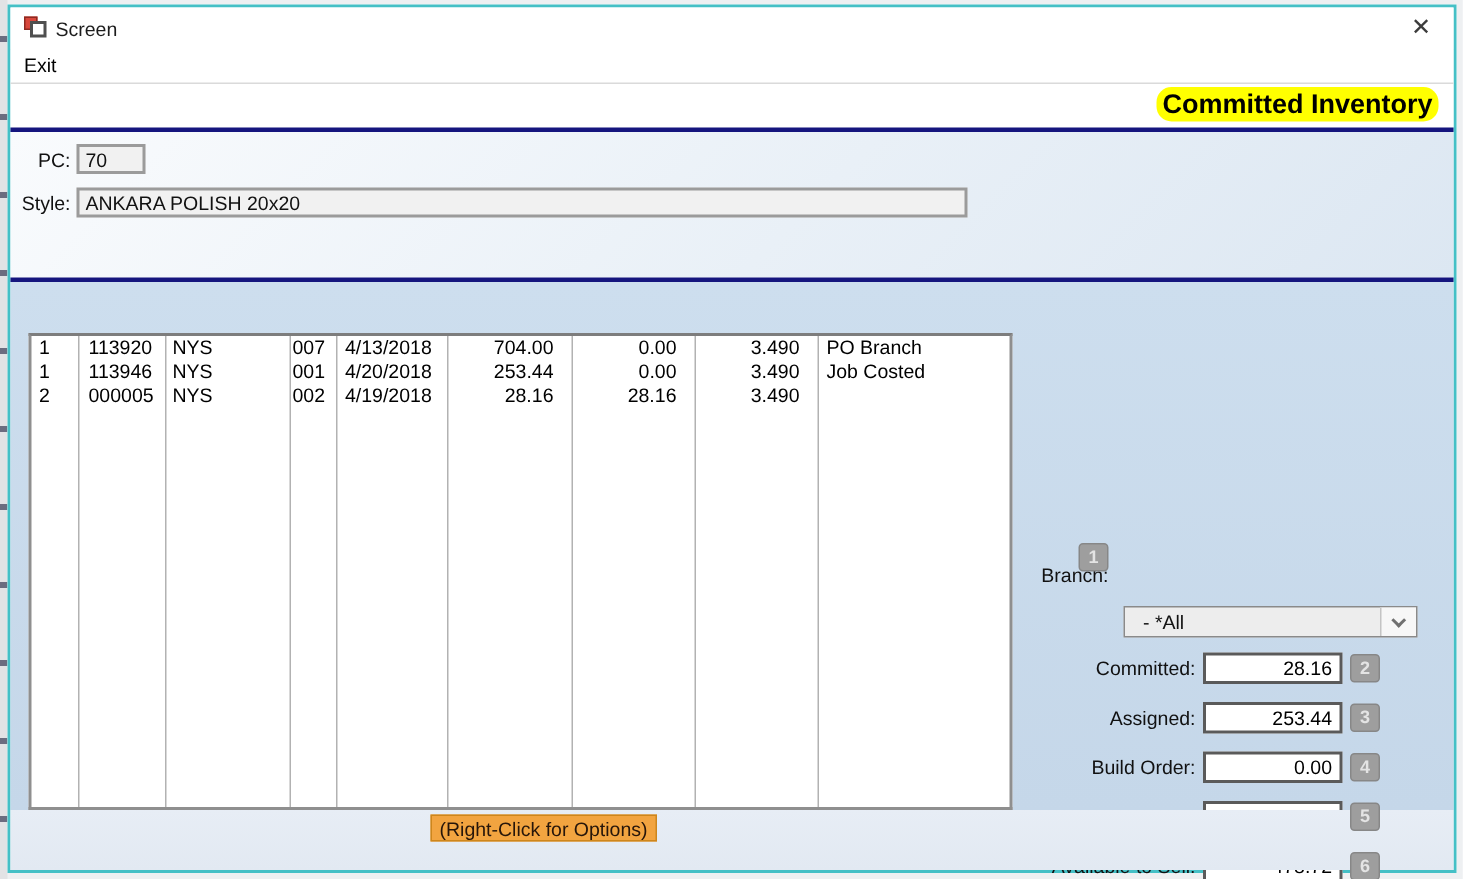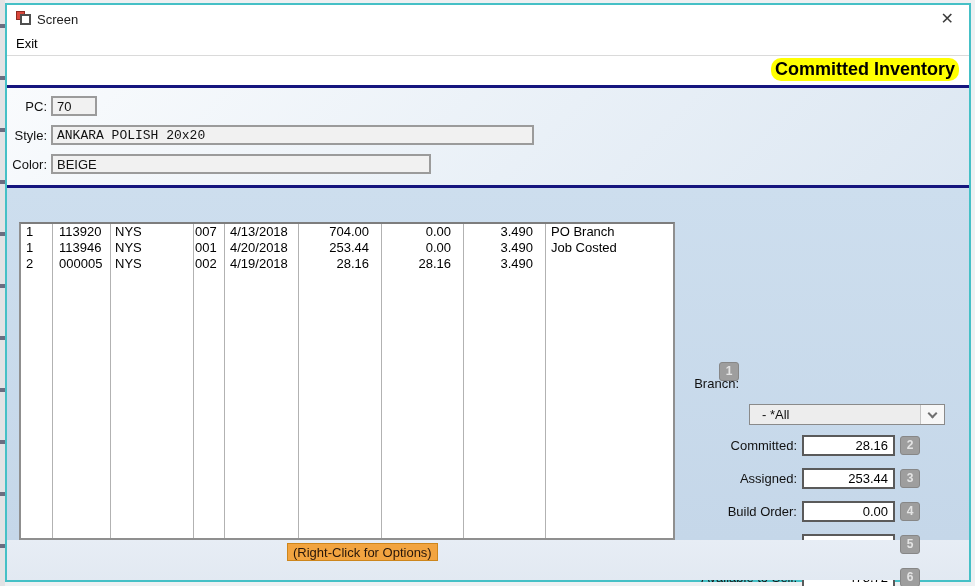--- a/index.html
+++ b/index.html
@@ -32,21 +32,21 @@
   .rule1 { top:80px; } .rule2 { top:180px; }
 
   
   .formsec { position:absolute; left:0; top:83px; right:0; height:97px;
     background:linear-gradient(135deg,#f9fbfd 0%,#e9f0f7 55%,#dce7f2 100%); }
   .frow { position:absolute; display:flex; align-items:center; }
   .flabel { width:38px; text-align:right; font-size:13px; color:#111; margin-right:4px; }
   .ginput { background:#f1f1f1; border:2px solid #9b9b9b; height:20px; font-size:13px;
     padding:0 4px; color:#111; font-family:"Liberation Sans",sans-serif; }
   .row-pc { left:2px; top:8px; }   .row-pc input { width:46px; }
-  .row-style { left:2px; top:37px; } .row-style input { width:483px;font-family:Liberation Mono, monospace; }
+  .row-style { left:2px; top:37px; } .row-style input { width:594px; }
   .row-color { left:2px; top:66px; } .row-color input { width:380px; }
 
   
   .mainsec { position:absolute; left:0; top:183px; right:0; height:352px;
     background:linear-gradient(180deg,#cddeee 0%,#c5d7e9 100%); }
   .grid9 { display:grid; grid-template-columns:31px 58px 83px 31px 74px 83px 82px 82px 1fr; }
   .thead { position:absolute; left:12px; top:14px; width:656px; height:18px;
     font-size:13px; color:#000; }
   .tablebox { position:absolute; left:12px; top:34px; width:656px; height:318px;
     background:#fff; border:2px solid #8f8f8f; border-top-color:#7d7d7d; overflow:hidden; }
@@ -120,24 +120,20 @@
   <div class="rule rule1"></div>
 
   <div class="formsec">
     <div class="frow row-pc">
       <span class="flabel">PC:</span>
       <input class="ginput" readonly="" value="70" style="">
     </div>
     <div class="frow row-style">
       <span class="flabel">Style:</span>
       <input class="ginput" readonly="" value="ANKARA POLISH 20x20" style="">
-    </div>
-    <div class="frow row-color">
-      <span class="flabel">Color:</span>
-      <input class="ginput" readonly="" value="BEIGE" style="">
     </div>
   </div>
 
   <div class="rule rule2"></div>
 
   <div class="mainsec">
 
 
     <div class="tablebox">
       <div class="sep" style="left:31px"></div>

